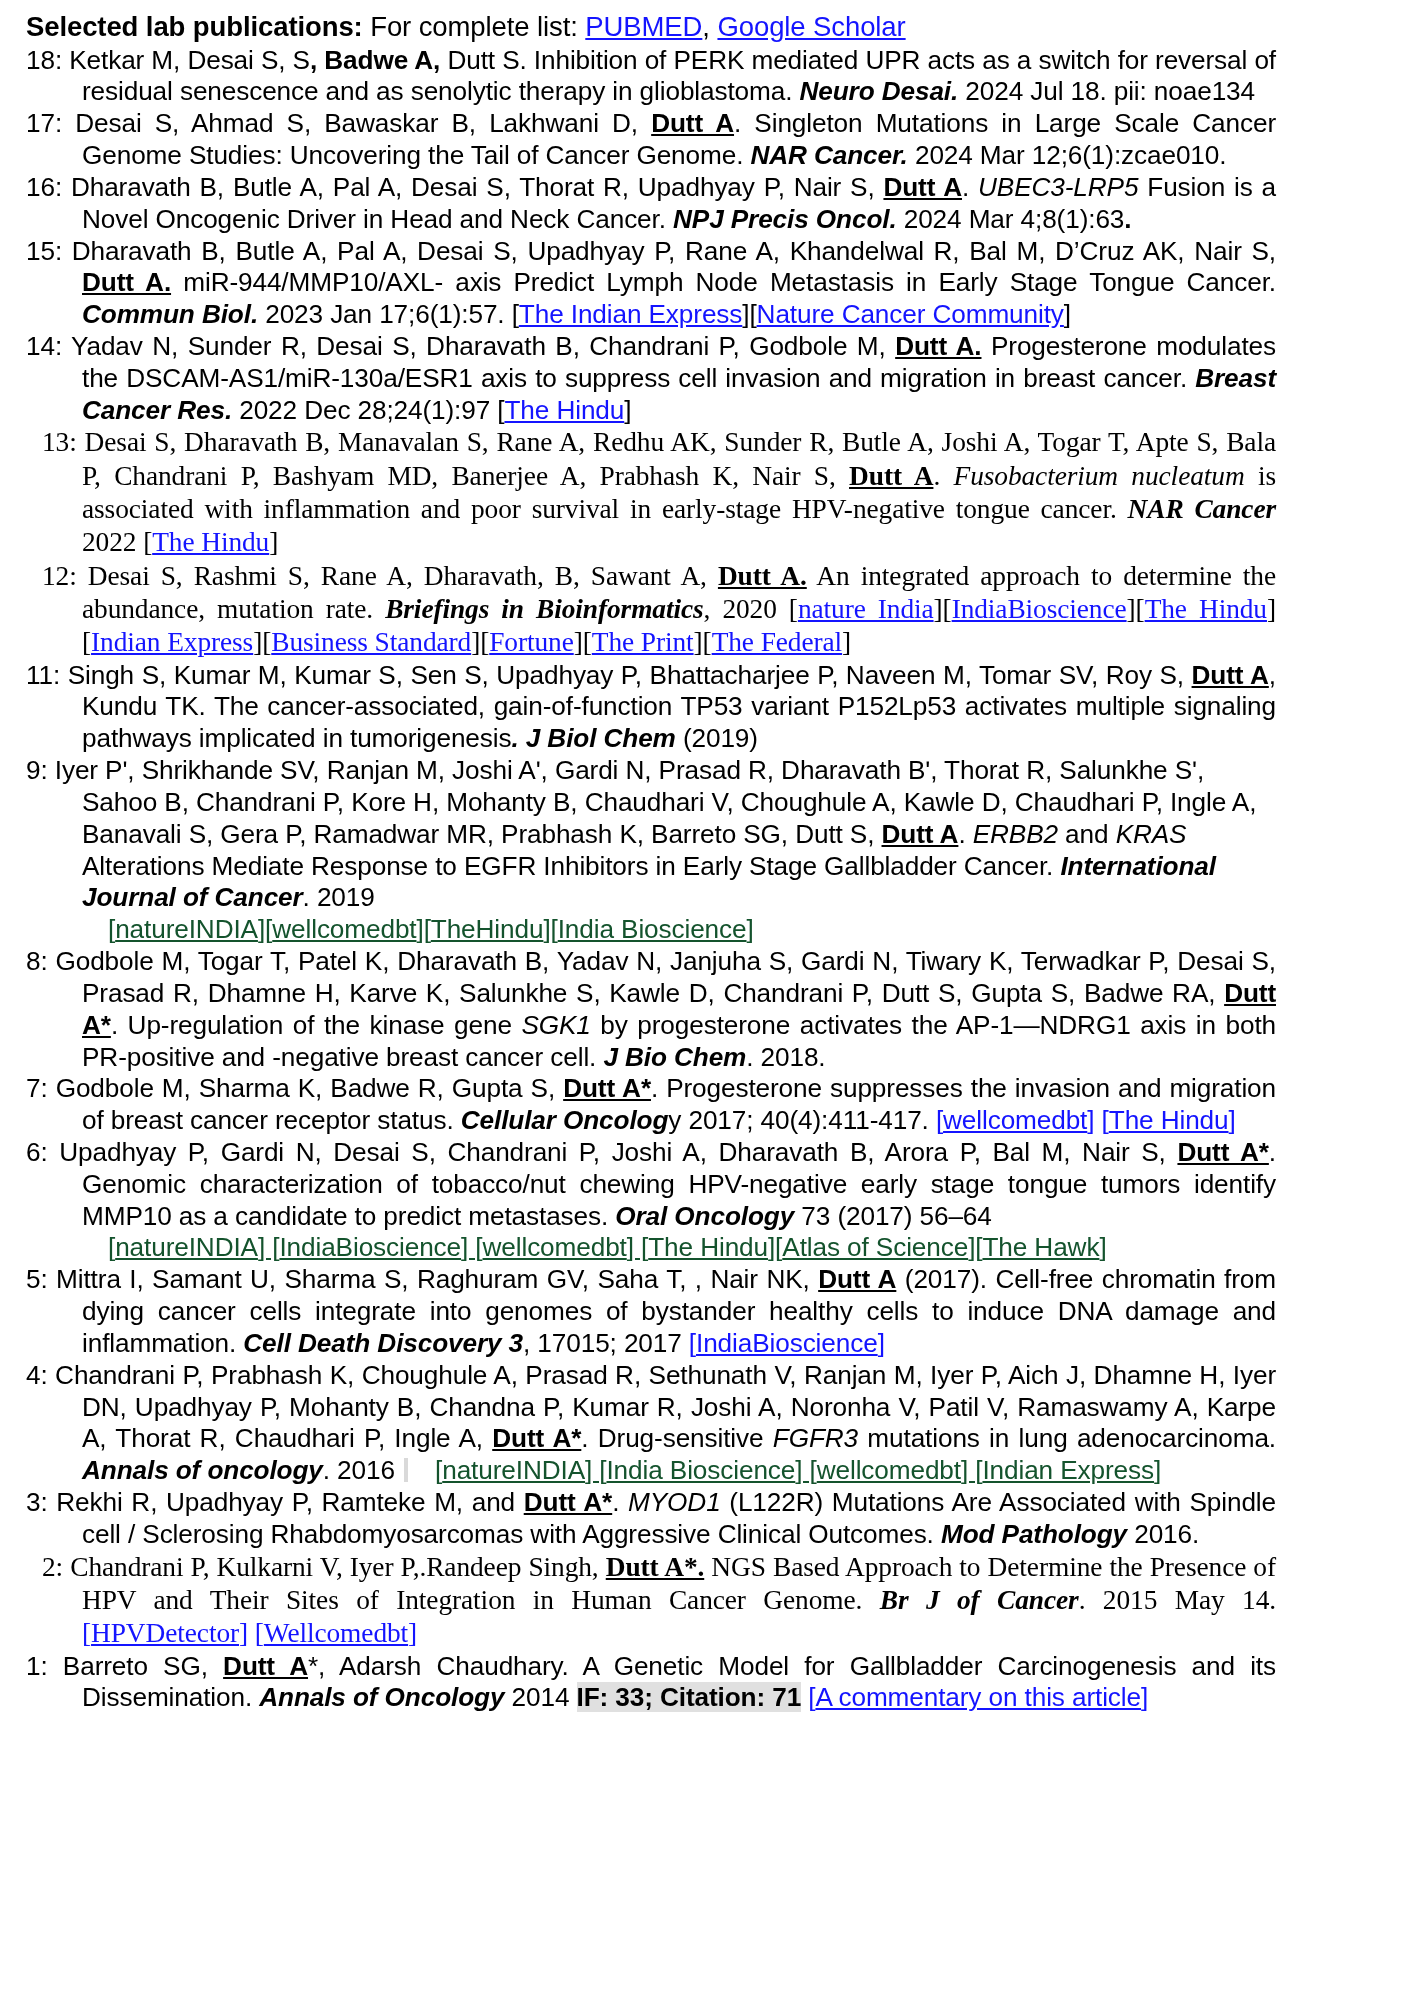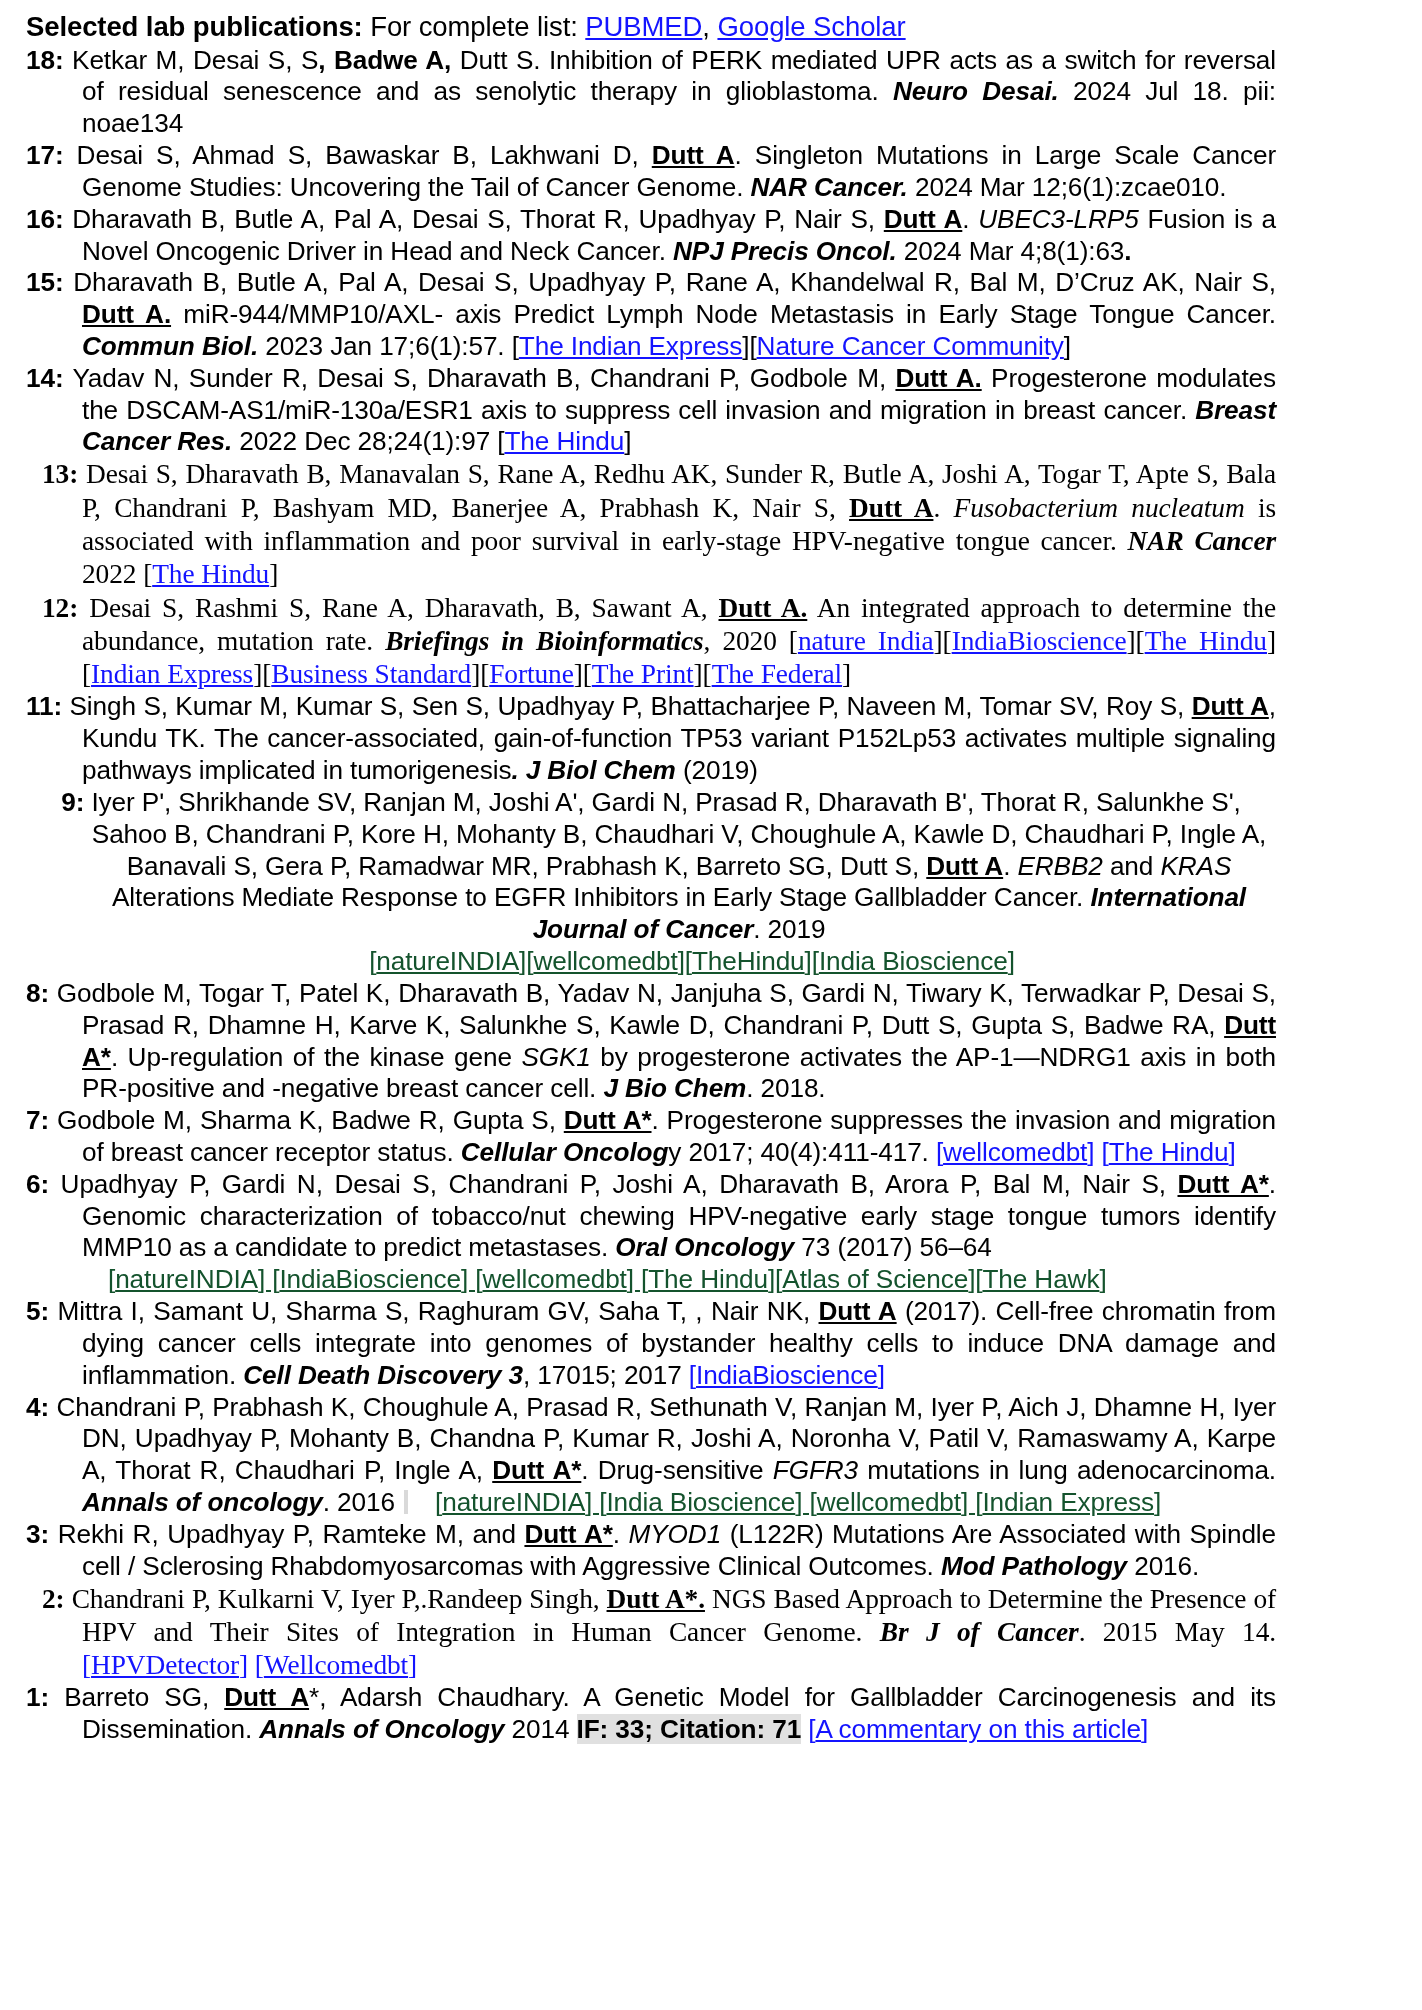--- a/index.html
+++ b/index.html
@@ -34,24 +34,24 @@
   
   .entry {
     font-size: 26.2px;
     line-height: 1.215;
     margin: 0 0 0 0;
     padding-left: 56px;
     text-indent: -56px;
     text-align: justify;
     letter-spacing: -0.12px;
   }
-  .entry.nojust { text-align: center; }
+  .entry.nojust { text-align: left; }
 
   .entry .num {
-    font-weight: bold;
+    font-weight: normal;
   }
 
   
   .entry.serif {
     font-family: "Liberation Serif", serif;
     font-size: 27.4px;
     line-height: 1.215;
     letter-spacing: -0.1px;
   }
   .entry.serif .num { font-family: "Liberation Serif", serif; margin-left: 16px; }

